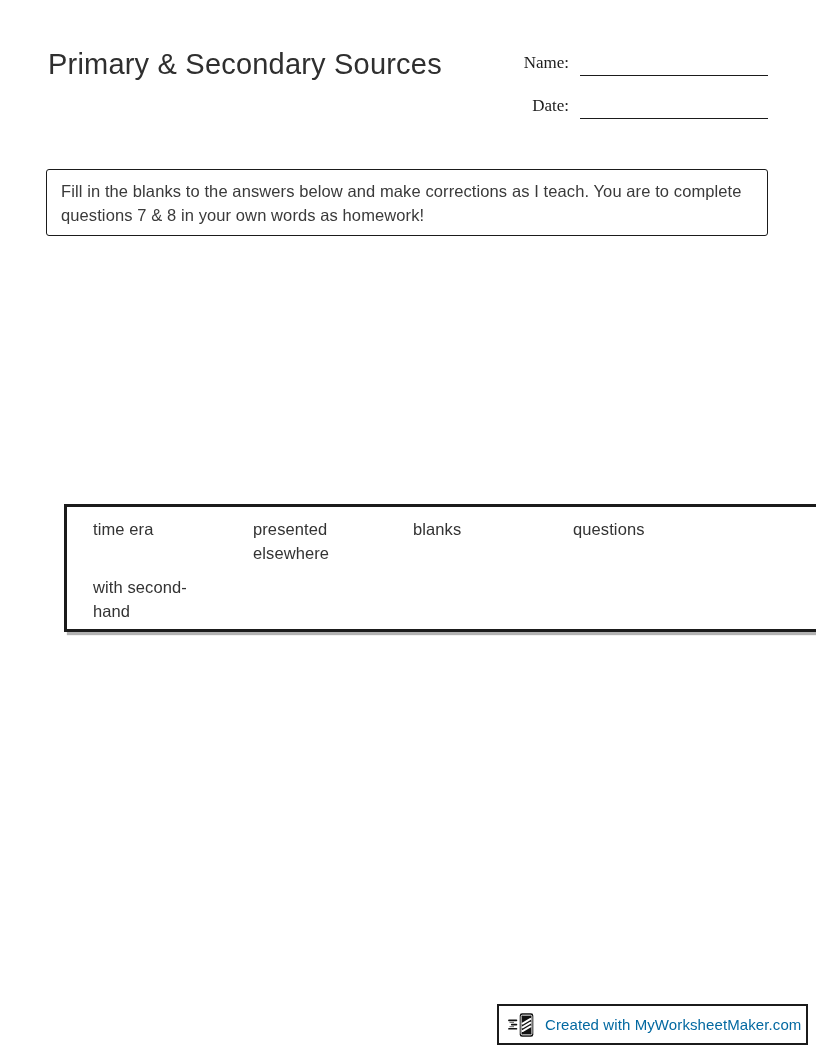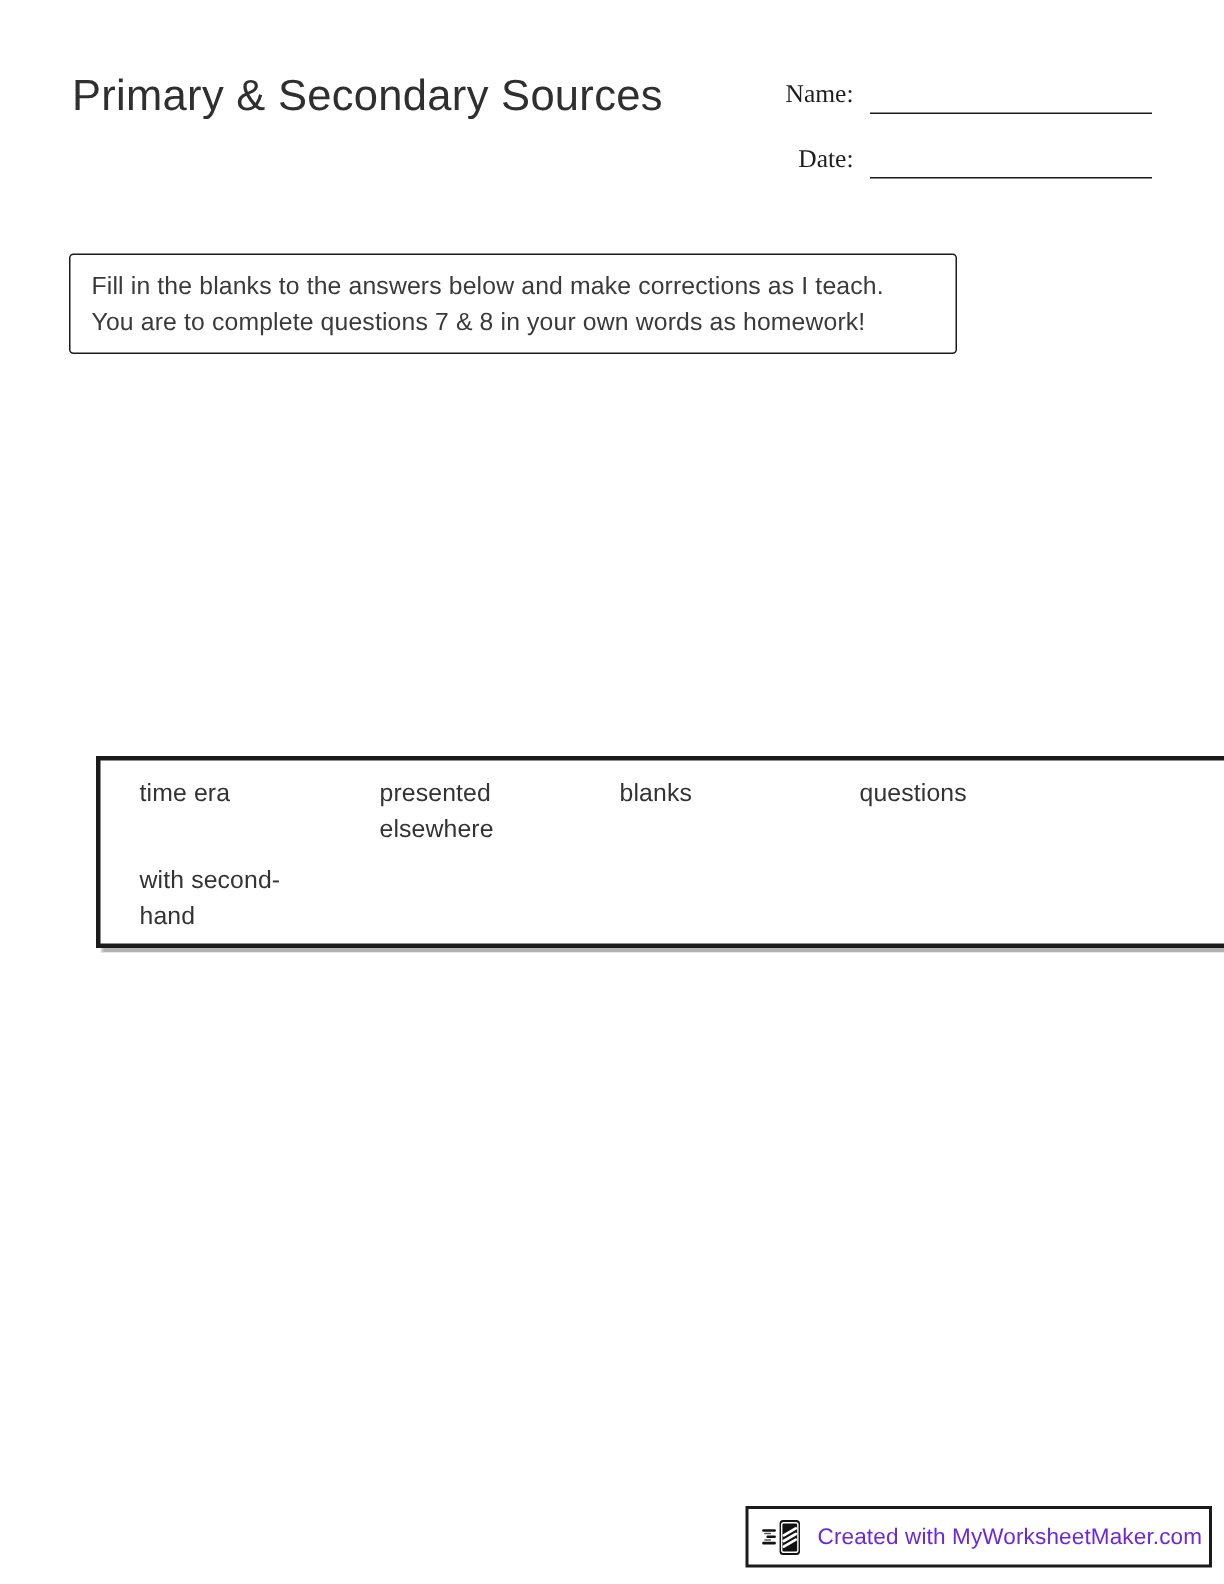--- a/index.html
+++ b/index.html
@@ -52,21 +52,21 @@
     height: 0;
     border-bottom: 1.6px solid #1b1b1b;
     margin-bottom: 1px;
   }
 
   
   .instructions {
     position: absolute;
     left: 46px;
     top: 169px;
-    width: 592px;
+    width: 722px;
     height: 67px;
     box-sizing: border-box;
     border: 1.5px solid #1b1b1b;
     border-radius: 3px;
     padding: 9px 16px 0 14px;
     font-size: 16.5px;
     line-height: 24px;
     color: #3a3a3a;
     letter-spacing: 0.1px;
   }
@@ -124,21 +124,21 @@
     width: 30px;
     height: 30px;
     flex: 0 0 auto;
     margin-right: 7px;
     display: flex;
     align-items: center;
     justify-content: center;
   }
   .footer-text {
     font-size: 15px;
-    color: #6d28d9;
+    color: #0369a1;
     white-space: nowrap;
     letter-spacing: 0.1px;
   }
 </style>
 </head>
 <body>
 
 <div class="page">
 
   <div class="title">Primary &amp; Secondary Sources</div>

